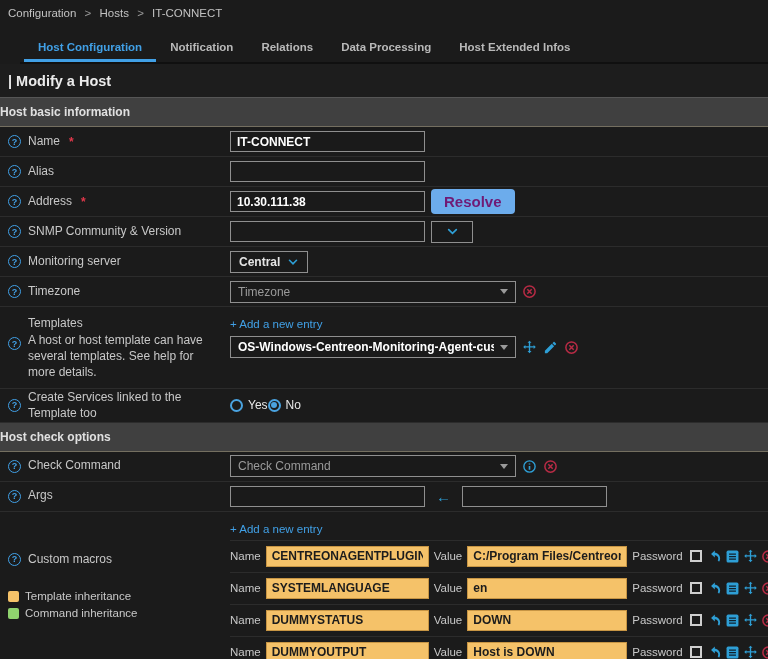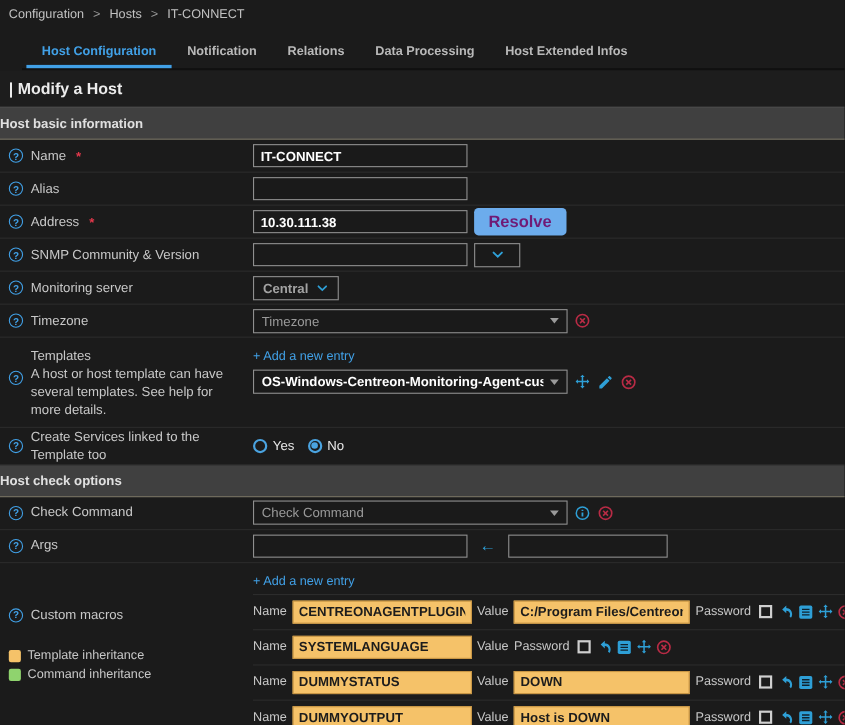--- a/index.html
+++ b/index.html
@@ -57,30 +57,30 @@
   
   .select-wide { width:286px; height:22px; border:1px solid #8f8f8f; background:#1a1a1a;
                  display:flex; align-items:center; justify-content:space-between;
                  padding:0 7px; cursor:pointer; }
   .select-wide .sel-text { color:#9a9a9a; overflow:hidden; white-space:nowrap; }
   .select-wide .sel-text.filled { color:#ffffff; font-weight:bold; }
   .caret-down { width:0; height:0; border-left:4px solid transparent;
                 border-right:4px solid transparent; border-top:5px solid #9a9a9a; flex:none; margin-left:6px; }
   .select-mini { height:22px; border:1px solid #8f8f8f; background:#1a1a1a;
                  display:inline-flex; align-items:center; gap:7px; padding:0 8px;
-                 color:#a3a3a3; font-weight:bold; cursor:pointer; }
+                 color:#e5e5e5; font-weight:bold; cursor:pointer; }
   .select-chevron-box { width:42px; height:22px; border:1px solid #8f8f8f; background:#1a1a1a;
                  display:flex; align-items:center; justify-content:center; cursor:pointer; }
 
   
   .add-link { color:#41a0e6; font-weight:normal; font-size:11.5px; padding:3px 0 6px;
               cursor:pointer; width:fit-content; }
 
   
-  .radio-group { display:flex; align-items:center; gap:12px; color:#e8e8e8; }
+  .radio-group { display:flex; align-items:center; gap:0; color:#e8e8e8; }
   .radio-opt { display:flex; align-items:center; gap:5px; cursor:pointer; }
   .radio { width:13px; height:13px; border:2.5px solid #4aa3e0; border-radius:50%;
            display:flex; align-items:center; justify-content:center; flex:none; }
   .radio.checked::after { content:""; width:6px; height:6px; border-radius:50%; background:#4aa3e0; }
 
   
   .icon { width:15px; height:15px; flex:none; cursor:pointer; display:inline-flex; }
   .icon svg { width:100%; height:100%; }
   .arrow-left { color:#2e9fd6; font-weight:bold; font-size:15px; padding:0 5px; }
   .arrow-left::before { content:"\2190"; }
@@ -381,20 +381,21 @@
                 <use href="#ic-delete"></use>
               </svg>
             </span>
         </span>
       </div>
 
       <div class="macro-row">
         <span class="macro-label">Name</span>
         <input class="macro-input macro-name" type="text" value="SYSTEMLANGUAGE" style="">
         <span class="macro-label">Value</span>
+        <input class="macro-input macro-value" type="text" value="en" style="">
         <span class="macro-label">Password</span>
         <span class="checkbox"></span>
         <span class="icon-strip">
           <span class="icon">
               <svg viewBox="0 0 24 24">
                 <use href="#ic-undo"></use>
               </svg>
             </span>
           <span class="icon">
               <svg viewBox="0 0 24 24">

